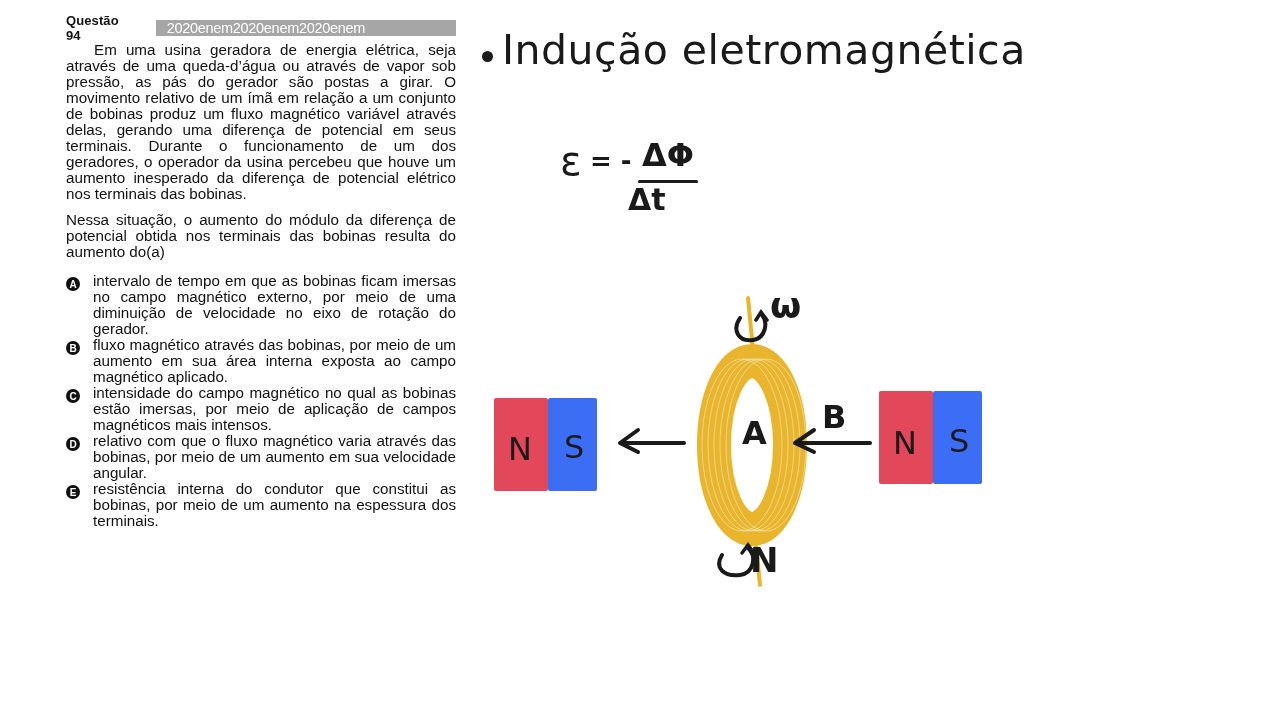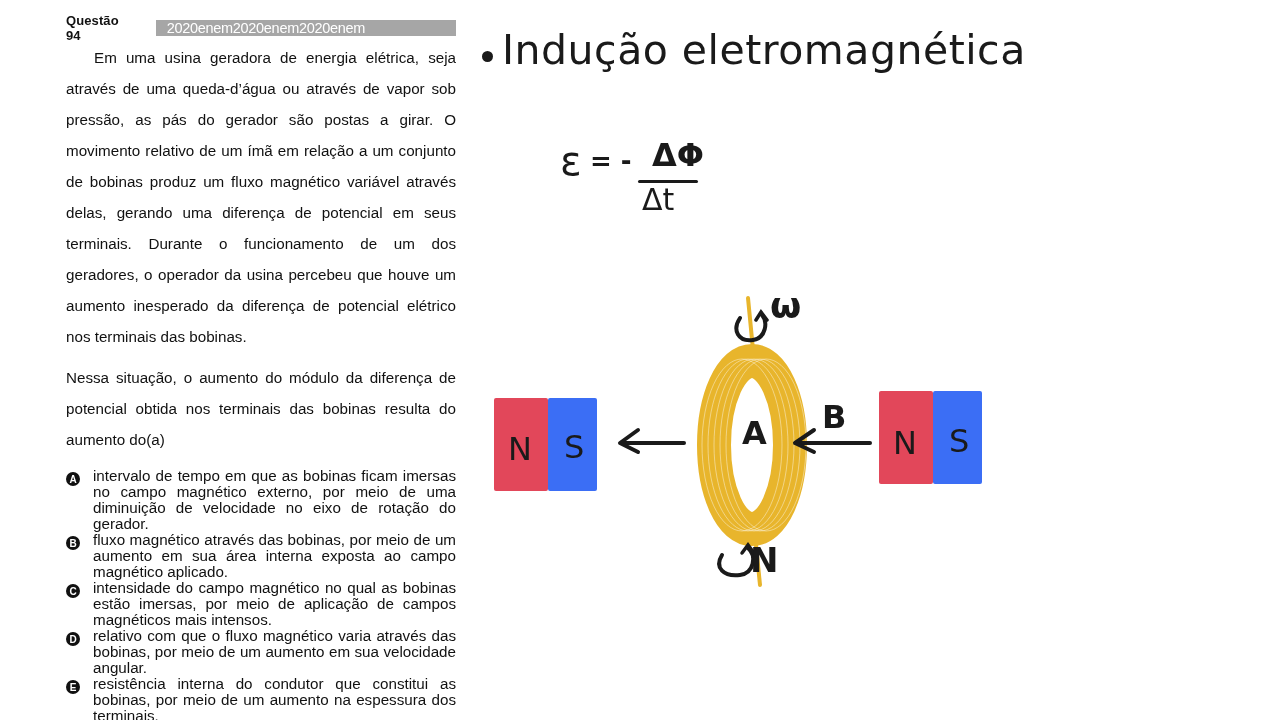--- a/index.html
+++ b/index.html
@@ -9,21 +9,21 @@
   }
   .question { position:absolute; left:66px; top:17px; width:390px; }
   .q-header { display:flex; align-items:center; height:22px; }
   .q-title { font-weight:bold; font-size:13px; letter-spacing:0.1px; }
   .watermark {
     margin-left:20px; background:#a6a6a6; color:#ffffff; font-size:14.5px;
     height:16px; line-height:16px; padding:0 11px; letter-spacing:-0.3px;
     white-space:nowrap; overflow:hidden; width:284px;
   }
   .para {
-    font-size:15.2px; line-height:31px; text-align:justify; margin:0;
+    font-size:15.2px; line-height:16px; text-align:justify; margin:0;
     text-align-last:left;
   }
   .para.indent { text-indent:28px; margin-top:3px; }
   .para.second { margin-top:10px; }
   .options { margin-top:14px; }
   .option { display:flex; align-items:flex-start; margin-bottom:1px; }
   .opt-bullet {
     flex:0 0 14px; width:14px; height:14px; border-radius:50%;
     background:#111; color:#fff; font-size:10px; font-weight:bold;
     display:flex; align-items:center; justify-content:center;
@@ -75,23 +75,23 @@
 </div>
 
 <div class="board">
 
   <span style="position:absolute;left:12px;top:51px;width:11px;height:11px;border-radius:50%;background:#1a1a1a;"></span>
   <span class="hand" style="left:32px;top:26px;font-size:41px;letter-spacing:0.5px;">Indução eletromagnética</span>
 
   <div style="position:absolute;left:90px;top:138px;width:140px;height:90px;">
     <span class="hand" style="left:0;top:0;font-size:40px;">ε</span>
     <span class="hand" style="left:30px;top:8px;font-size:26px;font-weight:bold;">= -</span>
-    <span class="hand" style="left:92px;top:-2px;font-size:32px;font-weight:bold;text-align:center;">ΔΦ</span>
+    <span class="hand" style="left:82px;top:-2px;font-size:32px;font-weight:bold;text-align:center;">ΔΦ</span>
     <span style="position:absolute;left:78px;top:42px;width:60px;height:3px;background:#1a1a1a;border-radius:2px;"></span>
-    <span class="hand" style="left:82px;top:44px;font-size:30px;font-weight:normal;">Δt</span>
+    <span class="hand" style="left:68px;top:44px;font-size:30px;font-weight:bold;">Δt</span>
   </div>
 
   <svg width="810" height="720" style="position:absolute;left:0;top:0;pointer-events:none;">
 
     <line x1="278" y1="298" x2="284" y2="360" stroke="#e8b52c" stroke-width="4" stroke-linecap="round"></line>
     <line x1="284" y1="525" x2="290" y2="585" stroke="#e8b52c" stroke-width="4" stroke-linecap="round"></line>
 
     <g>
       <ellipse cx="282" cy="445" rx="38" ry="84" fill="none" stroke="#e8b52c" stroke-width="34"></ellipse>
       <ellipse cx="272" cy="445" rx="40" ry="86" fill="none" stroke="#fff" stroke-width="0.6" opacity="0.7"></ellipse>

